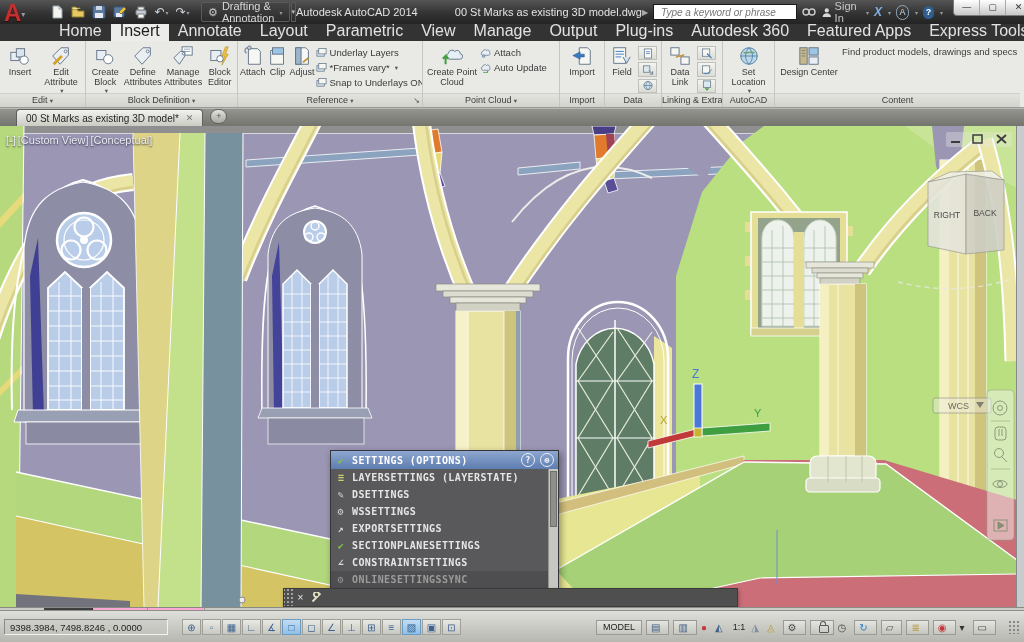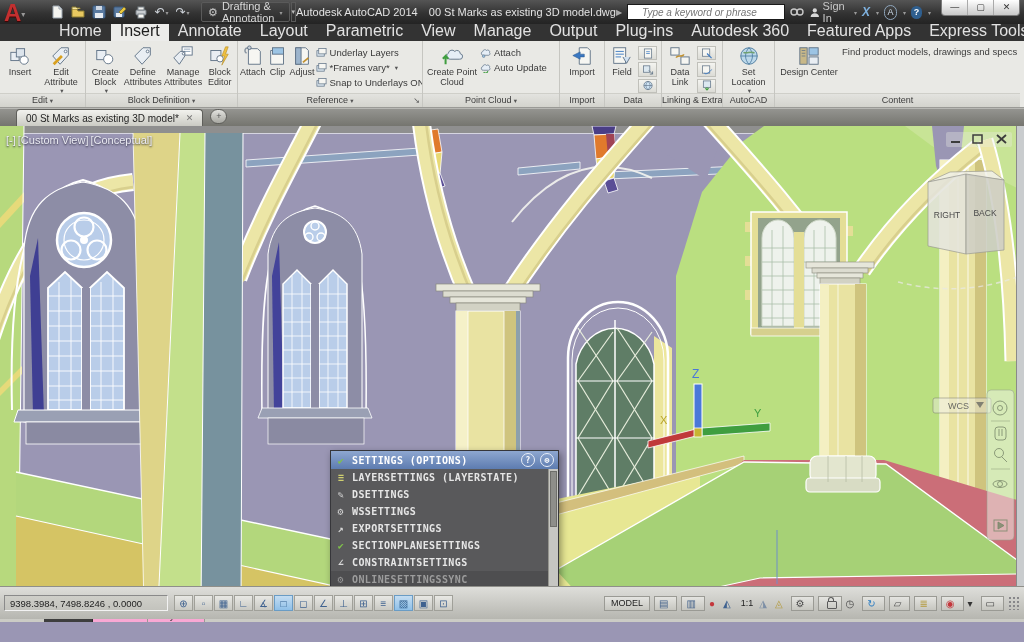--- a/index.html
+++ b/index.html
@@ -16,25 +16,25 @@
   .qbtn{width:17px;height:16px;display:flex;align-items:center;justify-content:center;}
   .qbtn svg{width:14px;height:14px;}
   .qundo{color:#cfd4da;font-size:12px;line-height:1;}
   .tinycaret{color:#9a9a9a;font-size:6px;margin-left:1px;}
   .wspill{display:flex;align-items:center;gap:4px;margin-left:10px;border:1px solid #5a5a5a;
     background:linear-gradient(#454545,#2c2c2c);padding:1px 6px;height:16px;border-radius:2px;}
   .wspill .gear{color:#c8c8c8;font-size:11px;}
   .wsdrop{border:1px solid #5a5a5a;background:linear-gradient(#454545,#2c2c2c);height:18px;width:14px;
     display:flex;align-items:center;justify-content:center;color:#bbb;font-size:7px;margin-left:1px;}
   .apptitle{flex:1;text-align:center;white-space:nowrap;color:#e3e3e3;}
-  .apptitle .doc{margin-left:8px;}
+  .apptitle .doc{margin-left:34px;}
   .infocenter{display:flex;align-items:center;gap:5px;margin-right:2px;}
   .ic-chev{color:#aaa;font-size:8px;}
   .searchbox{width:128px;height:14px;font-size:10px;font-style:italic;color:#555;
-    border:1px solid #1a1a1a;background:#fff;padding:0 14px;font-family:"Liberation Sans",sans-serif;}
+    border:1px solid #1a1a1a;background:#fff;padding:0 7px;font-family:"Liberation Sans",sans-serif;}
   .icico{color:#c8c8c8;display:flex;align-items:center;gap:2px;}
   .icico svg{width:14px;height:13px;}
   .xchg{color:#7fb2e0;font-weight:bold;font-style:italic;font-size:12px;}
   .abadge{width:13px;height:13px;border-radius:8px;border:1px solid #8fa6bc;color:#cfdcea;font-size:9px;
     display:flex;align-items:center;justify-content:center;}
   .helpq{width:13px;height:13px;border-radius:8px;background:#2f5f8f;color:#fff;font-size:9px;font-weight:bold;
     display:flex;align-items:center;justify-content:center;}
   .winbtns{display:flex;align-self:flex-start;margin-left:8px;margin-right:6px;height:15px;
     background:linear-gradient(#fefefe,#c9c9c9);border:1px solid #7a7a7a;border-top:none;border-radius:0 0 4px 4px;}
   .winbtn{width:25px;display:flex;align-items:center;justify-content:center;color:#333;font-size:9px;line-height:1;}
@@ -113,23 +113,23 @@
   .cmdchip::after{content:">_";}
   .cmdup{margin-left:auto;color:#222;font-size:8px;}
   
   .modeltabs{position:absolute;top:607px;left:0;width:1024px;height:15px;background:#cbcbc5;
     border-top:1px solid #8a8a85;display:flex;align-items:stretch;font-size:9.5px;color:#333;
     box-sizing:border-box;z-index:12;}
   .mnav{display:flex;align-items:center;gap:3px;padding:0 5px;font-size:7px;color:#444;}
   .mtab{padding:0 11px;display:flex;align-items:center;border-right:1px solid #9a9a94;background:#f9a8d4;}
   .mtab.active{background:#3e3e3e;color:#fff;border-right-color:#2a2a2a;}
   
-  .statusbar{position:absolute;top:586px;left:0;width:1024px;height:20px;
+  .statusbar{position:absolute;top:610px;left:0;width:1024px;height:20px;
     background:linear-gradient(#dedeas,#b8b8b2);background:linear-gradient(#dedeDa,#b6b6b0);
-    border-top:1px solid #8f8f8a;display:flex;align-items:center;gap:2px;padding:16px 4px;
+    border-top:1px solid #8f8f8a;display:flex;align-items:center;gap:10px;padding:16px 4px;
     box-sizing:border-box;font-size:10px;color:#222;z-index:12;}
   .coords{width:152px;height:14px;border:1px solid;border-color:#8a8a8a #f2f2f2 #f2f2f2 #8a8a8a;
     background:linear-gradient(#cfcfc9,#c3c3bd);display:flex;align-items:center;padding:0 5px;
     font-size:9.5px;white-space:nowrap;flex:none;}
   .toggles{display:flex;gap:1px;margin-left:4px;}
   .toggle{width:19px;height:16px;border:1px solid #a0a099;background:linear-gradient(#e8e8e4,#c9c9c3);
     display:flex;align-items:center;justify-content:center;font-size:10px;box-sizing:border-box;}
   .toggle.on{background:linear-gradient(#c4ddf2,#8fc0e8);border-color:#6a9cc4;}
   .sbright{margin-left:auto;display:flex;align-items:center;gap:4px;padding-right:2px;}
   .sbit{font-size:10px;display:flex;align-items:center;gap:2px;}

